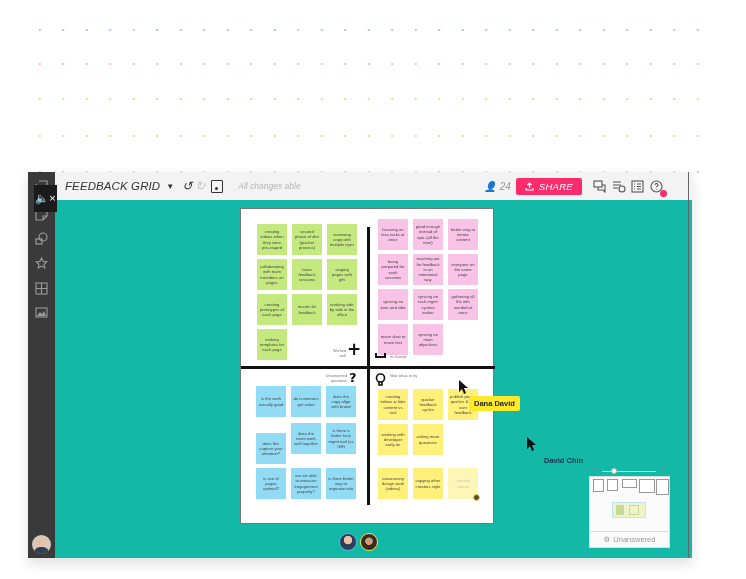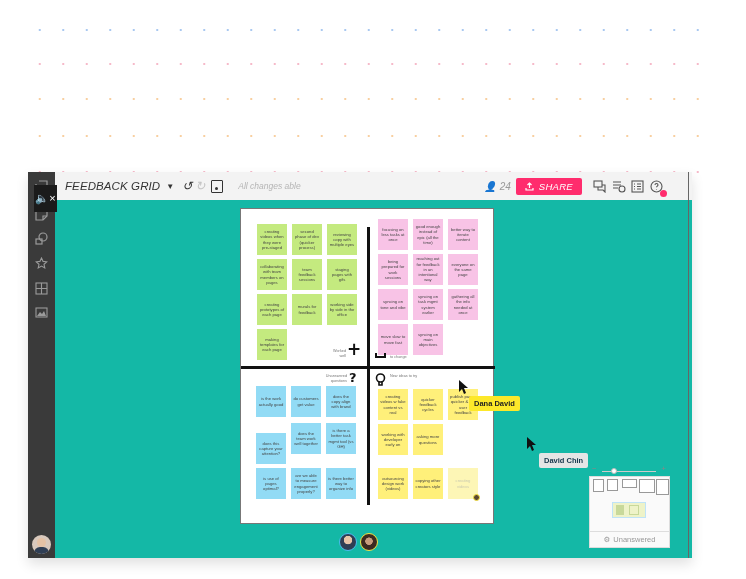--- a/index.html
+++ b/index.html
@@ -53,21 +53,21 @@
   .b { background: #92dbf5; }
   .y { background: #fff07a; }
   .y.faded { background: #fdf6b6; color: #cbcbb0; }
   .qlabel { position: absolute; font-size: 3.8px; color: #777; line-height: 4.6px; }
   .qicon { position: absolute; font-weight: bold; color: #111; font-family: "DejaVu Sans", sans-serif; }
 
   .cursor { position: absolute; width: 0; height: 0; z-index: 6; }
   .cursor svg { display: block; }
   .tag { position: absolute; font-size: 7.5px; font-weight: bold; padding: 3px 5px; border-radius: 2px; z-index: 6; }
   .tag-dana { left: 469px; top: 396px; background: #fde82a; color: #222; }
-  .tag-david { left: 539px; top: 453px; background: #e5e5e5; color: #13344a; }
+  .tag-david { left: 539px; top: 453px; background: #14b8a6; color: #13344a; }
 
   
   .nav-zoom { position: absolute; left: 592px; top: 467px; width: 74px; height: 8px; font-size: 8px; color: #888; }
   .nav-zoom .track { position: absolute; left: 10px; right: 10px; top: 4px; height: 1px; background: #ccc; }
   .nav-zoom .knob { position: absolute; left: 19px; top: 1px; width: 6px; height: 6px; border: 1px solid #bbb; border-radius: 50%; background: #fff; }
   .navigator { position: absolute; left: 589px; top: 476px; width: 81px; height: 72px; background: #fafafa; border: 1px solid #ddd; }
   .mini { position: absolute; border: 1px solid #999; background: #fff; }
   .nav-footer { position: absolute; left: 0; right: 0; bottom: 0; height: 16px; border-top: 1px solid #ddd; font-size: 7.5px; color: #999;
                 display: flex; align-items: center; justify-content: center; gap: 3px; }
 

